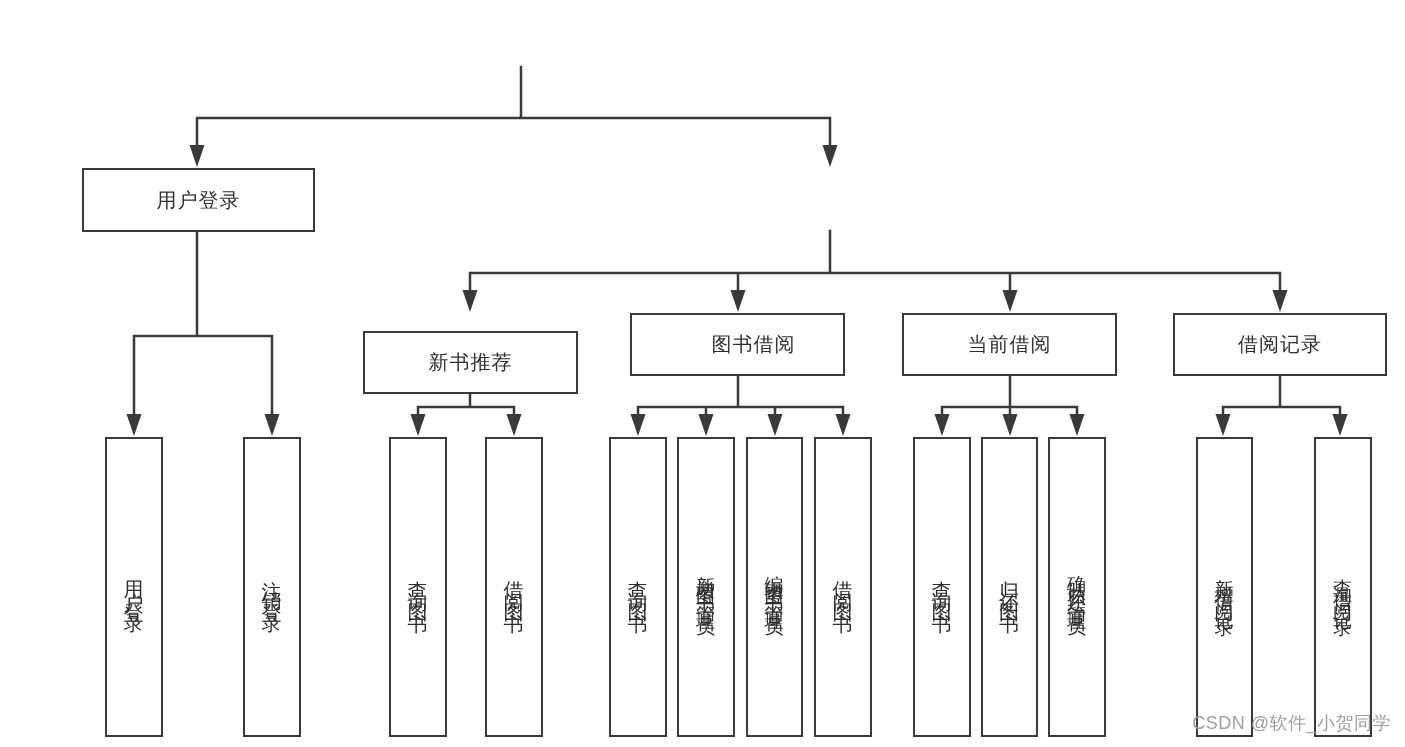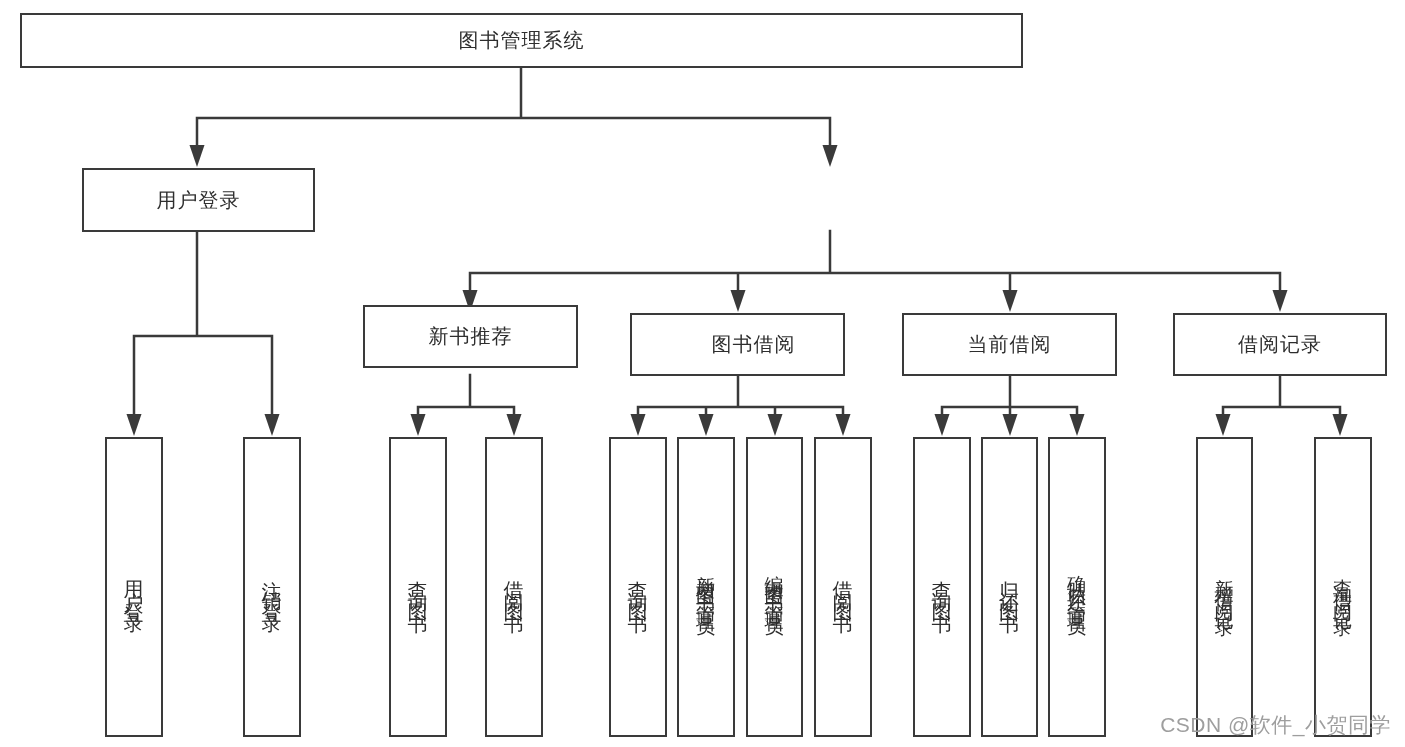--- a/index.html
+++ b/index.html
@@ -22,40 +22,40 @@
   .leaf .lbl{
     writing-mode:vertical-rl;text-orientation:mixed;
     line-height:1;letter-spacing:11px;white-space:nowrap;
   }
   .leaf.long .lbl{letter-spacing:6px;font-size:19px;}
   .leaf.med .lbl{letter-spacing:8px;font-size:19px;}
   
   #n-root{left:20px;top:13px;width:1003px;height:55px;}
   #n-login{left:82px;top:168px;width:233px;height:64px;}
   #n-mgmt{left:712px;top:168px;width:235px;height:64px;}
-  #n-nbr{left:363px;top:305px;width:215px;height:63px;text-align:right;}
+  #n-nbr{left:363px;top:331px;width:215px;height:63px;text-align:right;}
   #n-bb{left:630px;top:313px;width:215px;height:63px;padding-left:32px;}
   #n-cb{left:902px;top:313px;width:215px;height:63px;text-align:center;}
   #n-br{left:1173px;top:313px;width:214px;height:63px;}
   #l-login{left:105px;}
   #l-logout{left:243px;}
   #l-nbr-q{left:389px;}
   #l-nbr-b{left:485px;}
   #l-bb-q{left:609px;}
   #l-bb-a{left:677px;}
   #l-bb-e{left:746px;width:57px;}
   #l-bb-b{left:814px;}
   #l-cb-q{left:913px;}
   #l-cb-r{left:981px;width:57px;}
   #l-cb-c{left:1048px;}
   #l-br-a{left:1196px;width:57px;}
   #l-br-q{left:1314px;}
   .watermark{
     position:absolute;top:711px;right:14px;
-    color:var(--watermark);font-size:21px;letter-spacing:0.5px;
+    color:var(--watermark);font-size:18px;letter-spacing:0.5px;
   }
 </style>
 </head>
 <body>
 
 <div class="canvas">
 
   <svg class="connectors" viewBox="0 0 1405 747" xmlns="http://www.w3.org/2000/svg">
     <g stroke="#3a3a3a" stroke-width="2.5" fill="none" stroke-linecap="square">
 
@@ -89,23 +89,20 @@
       <polygon points="775,436 767.5,414 782.5,414"></polygon>
       <polygon points="843,436 835.5,414 850.5,414"></polygon>
       <polygon points="942,436 934.5,414 949.5,414"></polygon>
       <polygon points="1010,436 1002.5,414 1017.5,414"></polygon>
       <polygon points="1077,436 1069.5,414 1084.5,414"></polygon>
       <polygon points="1223,436 1215.5,414 1230.5,414"></polygon>
       <polygon points="1340,436 1332.5,414 1347.5,414"></polygon>
     </g>
   </svg>
 
-  <div class="box" id="n-root">
-    <span class="lbl">图书管理系统</span>
-  </div>
 
   <div class="box" id="n-login">
     <span class="lbl">用户登录</span>
   </div>
 
   <div class="box" id="n-nbr">
     <span class="lbl">新书推荐</span>
   </div>
   <div class="box" id="n-bb">
     <span class="lbl">图书借阅</span>

